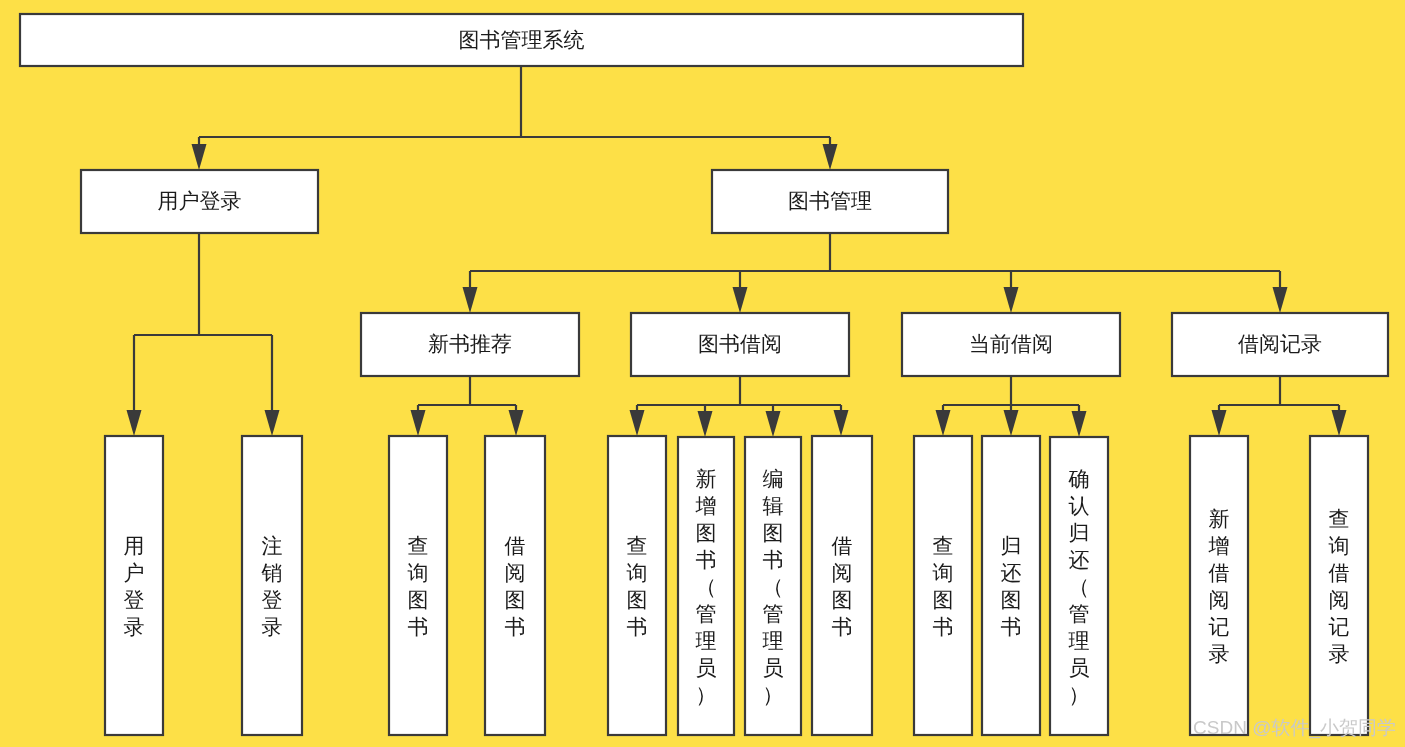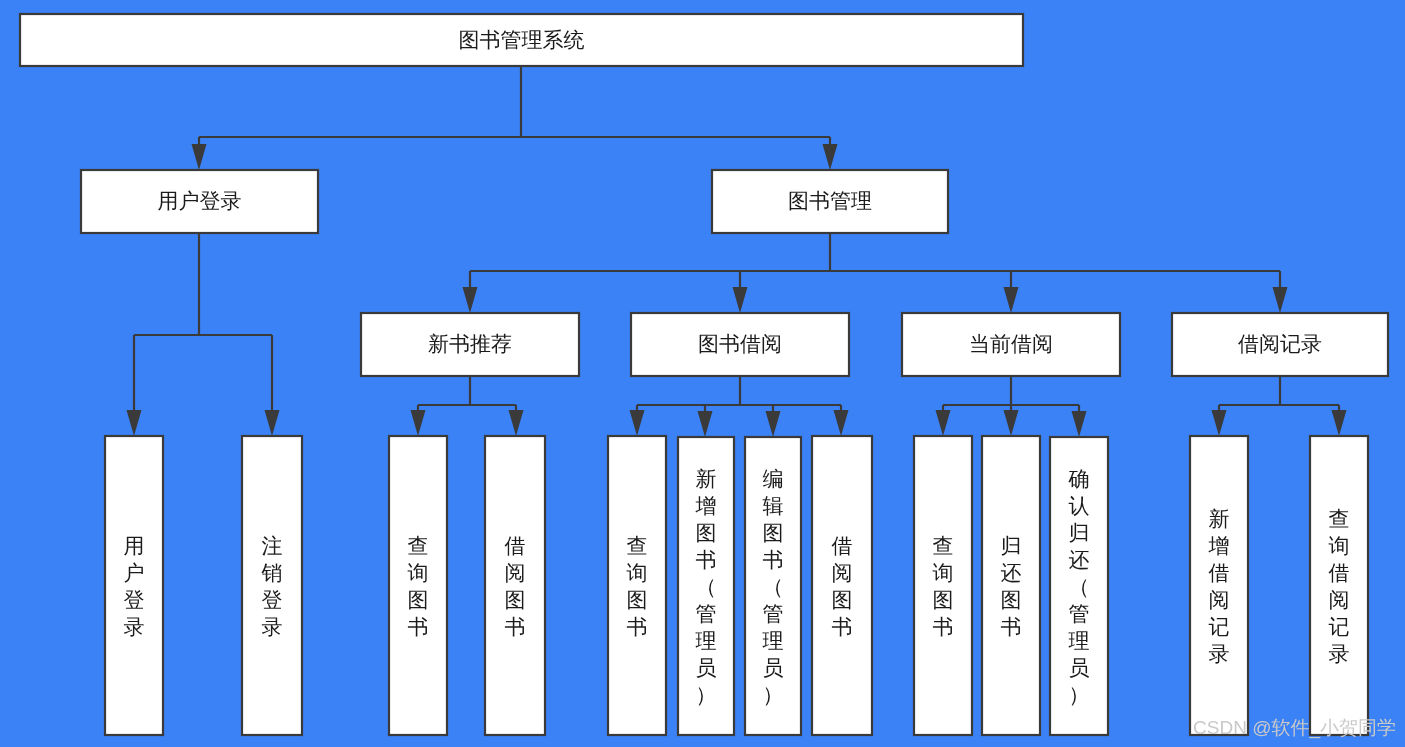--- a/index.html
+++ b/index.html
@@ -7,21 +7,21 @@
     padding: 0;
     background: #ffffff;
   }
   body {
     font-family: "Liberation Sans", "DejaVu Sans", sans-serif;
   }
   #diagram-root {
     position: relative;
     width: 1405px;
     height: 747px;
-    background: #3b82f6;
+    background: #fde047;
     overflow: hidden;
   }
   svg.diagram-canvas {
     position: absolute;
     left: 0;
     top: 0;
     width: 1405px;
     height: 747px;
   }
   .node-box {

